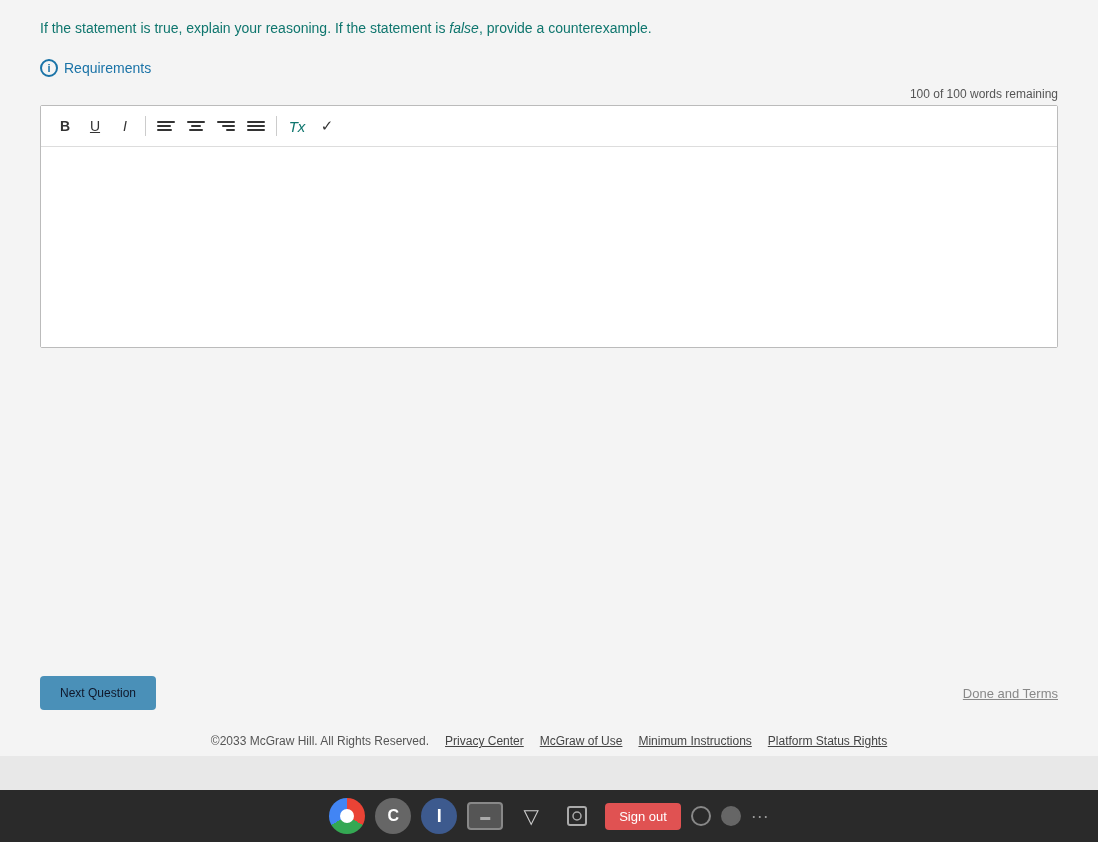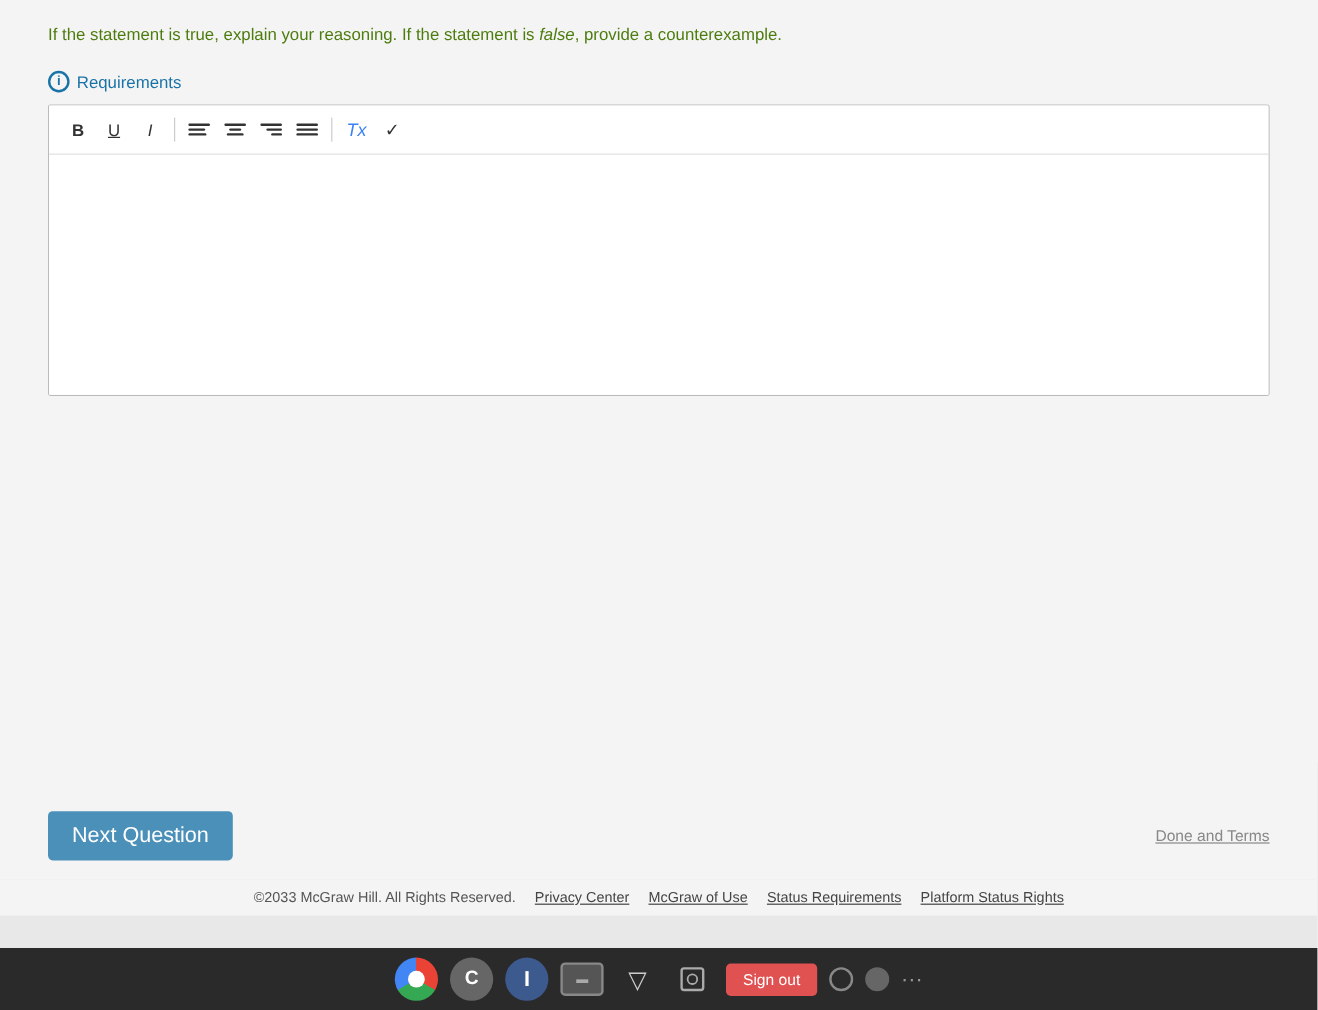--- a/index.html
+++ b/index.html
@@ -25,21 +25,21 @@
 
     .part-b-label {
       font-weight: bold;
       font-size: 14px;
       color: #111;
       margin-bottom: 6px;
     }
 
     .instructions-text {
       font-size: 14px;
-      color: #4d7c0f;
+      color: #0f766e;
       margin-bottom: 20px;
       line-height: 1.5;
     }
 
     .instructions-text em {
       font-style: italic;
     }
 
     .instructions-toggle {
       display: flex;
@@ -141,24 +141,24 @@
     .bottom-bar {
       display: flex;
       align-items: center;
       justify-content: space-between;
       padding: 16px 40px;
       background: #f4f4f4;
     }
 
     .next-question-btn {
       background: #4a90b8;
-      color: #ffffff;
+      color: #0f172a;
       border: none;
       padding: 10px 20px;
-      font-size: 18px;
+      font-size: 12px;
       border-radius: 4px;
       cursor: pointer;
       font-weight: 500;
     }
 
     .done-review-link {
       color: #888;
       font-size: 13px;
       text-decoration: underline;
       cursor: pointer;
@@ -291,21 +291,21 @@
     .align-right-icon span { display: block; height: 2px; background: #333; border-radius: 1px; }
     .align-right-icon span:nth-child(1) { width: 100%; }
     .align-right-icon span:nth-child(2) { width: 70%; }
     .align-right-icon span:nth-child(3) { width: 50%; }
 
     .align-justify-icon { display: flex; flex-direction: column; gap: 2px; width: 18px; }
     .align-justify-icon span { display: block; height: 2px; background: #333; border-radius: 1px; width: 100%; }
 
     .toolbar-tx {
       font-size: 15px;
-      color: #3b82f6;
+      color: #0f766e;
       font-style: italic;
       font-weight: normal;
       position: relative;
     }
 
     .toolbar-check {
       font-size: 15px;
       color: #333;
     }
   </style>
@@ -317,20 +317,21 @@
 
   <p class="instructions-text">
     <span>If the statement is true, explain your reasoning. If the statement is </span><em><span>false</span></em><span>, provide a counterexample.</span>
   </p>
 
   <div class="instructions-toggle">
     <span class="info-circle">i</span>
     <span>Requirements</span>
   </div>
 
+  <div class="word-count">100 of 100 words remaining</div>
 
   <div class="editor-container">
 
     <div class="editor-toolbar">
       <button class="toolbar-btn bold">B</button>
       <button class="toolbar-btn underline">U</button>
       <button class="toolbar-btn italic">I</button>
 
       <div class="toolbar-separator"></div>
 
@@ -383,21 +384,21 @@
 
 <div class="bottom-bar">
   <button class="next-question-btn">Next Question</button>
   <span class="done-review-link">Done and Terms</span>
 </div>
 
 <div class="footer-links">
   <span>©2033 McGraw Hill. All Rights Reserved.</span>
   <a>Privacy Center</a>
   <a>McGraw of Use</a>
-  <a>Status Requirements</a>
+  <a>Minimum Instructions</a>
   <a>Platform Status Rights</a>
 </div>
 
 <div class="taskbar">
 
   <div class="taskbar-icon chrome"></div>
 
   <div class="taskbar-icon chromebook" style="background:#666; font-weight:bold; color:#fff; font-size:16px;">C</div>
 
   <div class="taskbar-icon blue-i">I</div>

